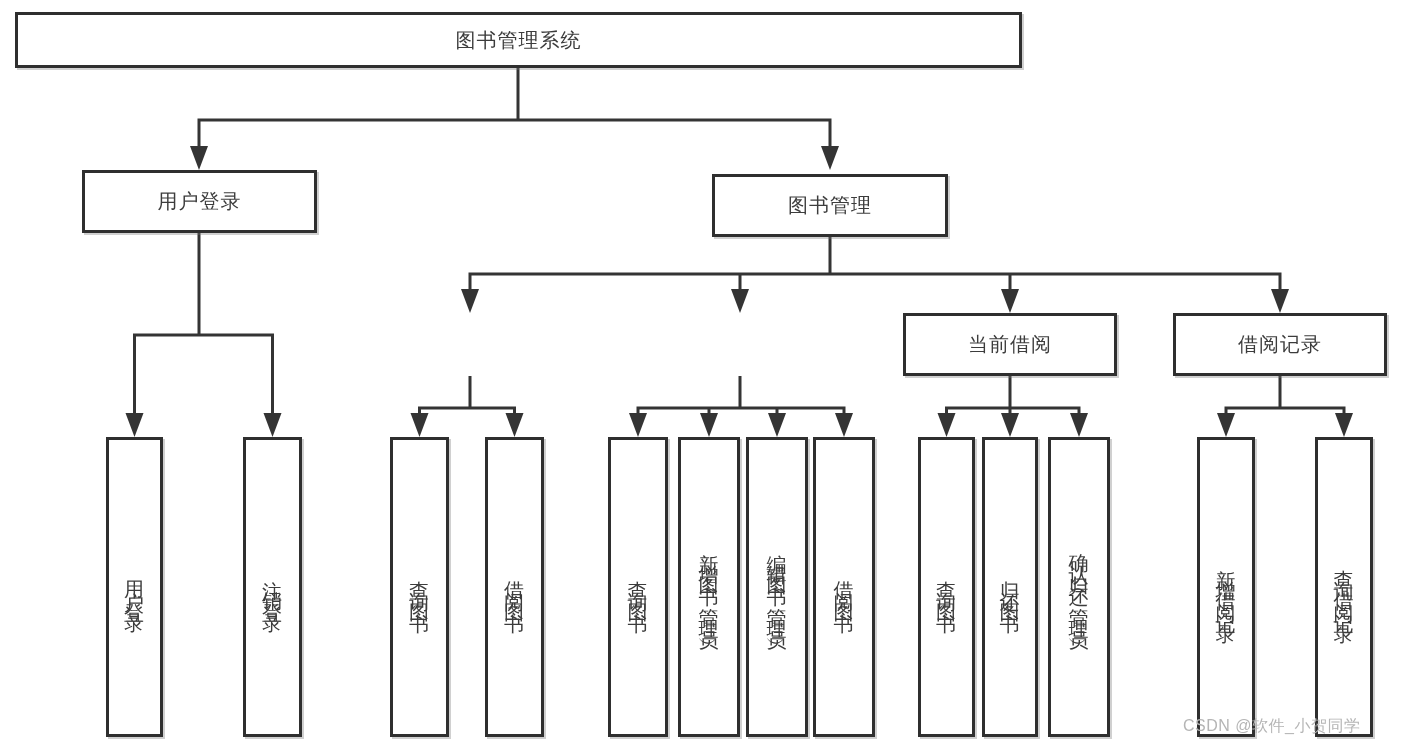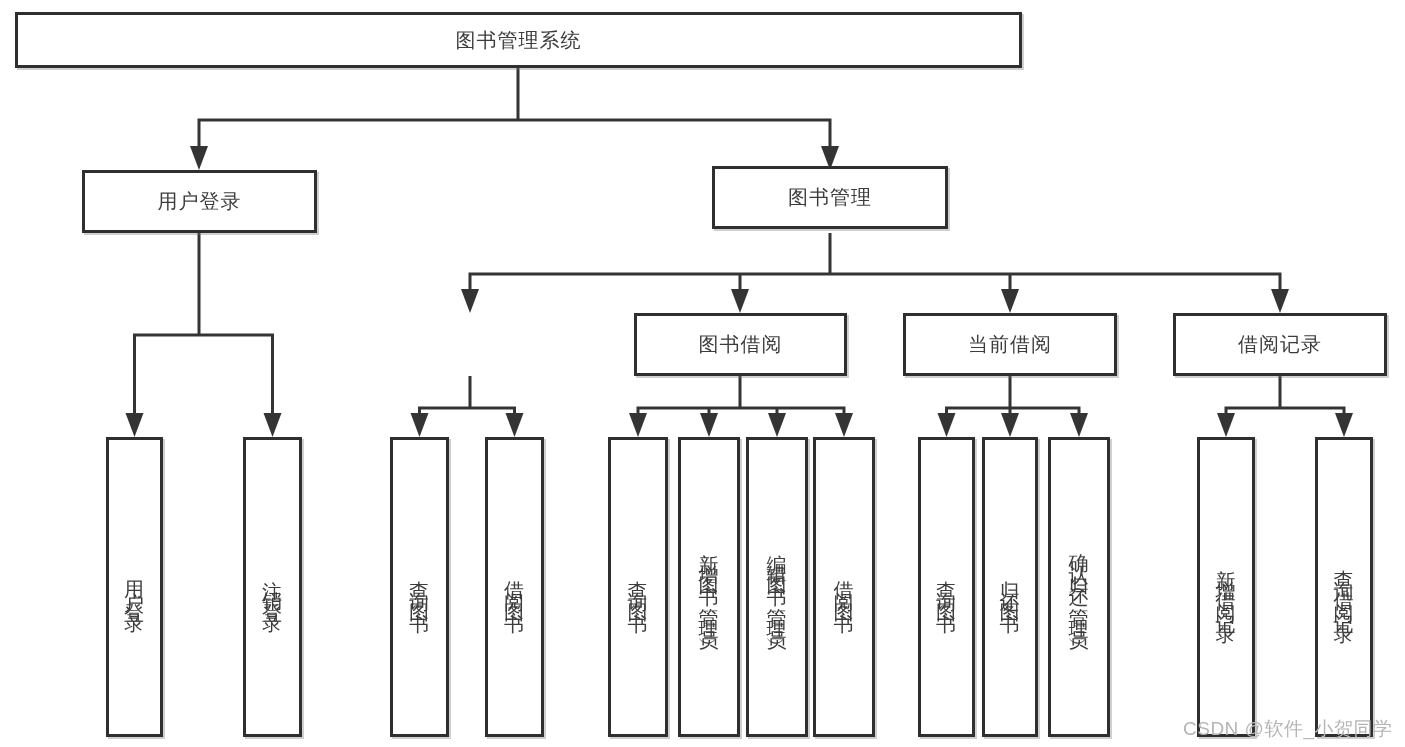--- a/index.html
+++ b/index.html
@@ -55,21 +55,21 @@
     text-orientation: mixed;
     letter-spacing: 11px;
     line-height: 1;
     font-size: 20px;
     white-space: nowrap;
   }
   .watermark {
     position: absolute;
     left: 1183px;
     top: 716px;
-    font-size: 19px;
+    font-size: 16px;
     color: #b5b5b5;
     z-index: 5;
     white-space: nowrap;
     letter-spacing: 0.5px;
   }
 </style>
 </head>
 <body>
 
 <div class="canvas">
@@ -108,23 +108,22 @@
       M937.5,413 L955.5,413 L946.5,437 Z
       M1001,413 L1019,413 L1010,437 Z
       M1070,413 L1088,413 L1079,437 Z
       M1217,413 L1235,413 L1226,437 Z
       M1335,413 L1353,413 L1344,437 Z"></path>
   </svg>
 
   <div class="node h root">图书管理系统</div>
 
   <div class="node h" style="left:82px; top:170px; width:235px;">用户登录</div>
-  <div class="node h" style="left:712px; top:166px; width:236px;">图书管理</div>
+  <div class="node h" style="left:712px; top:174px; width:236px;">图书管理</div>
 
-  <div class="node h" style="left:634px; top:313px; width:213px;">图书借阅</div>
   <div class="node h" style="left:903px; top:313px; width:214px;">当前借阅</div>
   <div class="node h" style="left:1173px; top:313px; width:214px;">借阅记录</div>
 
   <div class="node v" style="left:106px; width:57px;">
     <span class="vtext">用户登录</span>
   </div>
   <div class="node v" style="left:243px; width:59px;">
     <span class="vtext">注销登录</span>
   </div>
 

